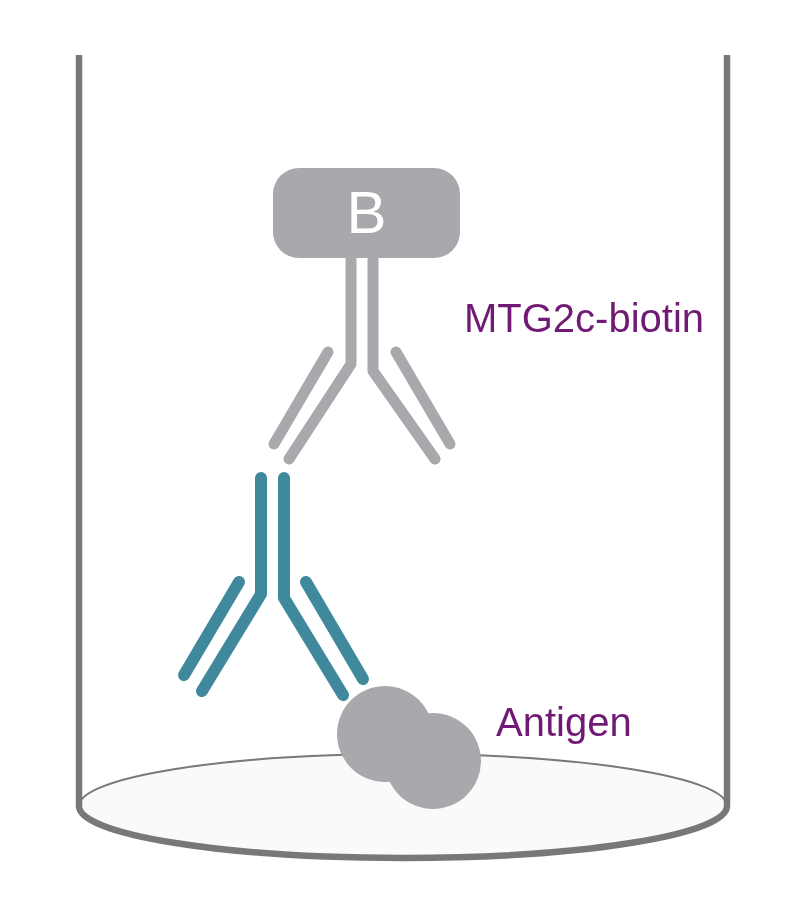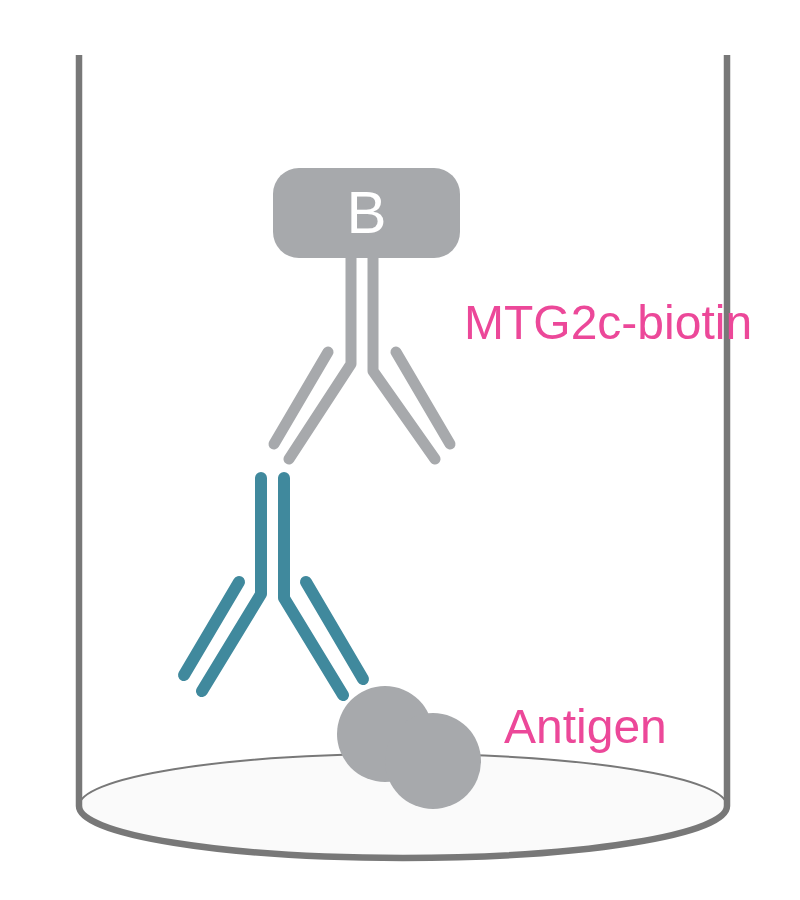--- a/index.html
+++ b/index.html
@@ -18,28 +18,28 @@
   .diagram-svg {
     position: absolute;
     left: 0;
     top: 0;
     width: 800px;
     height: 900px;
     display: block;
   }
   .label {
     position: absolute;
-    color: #ec4899;
-    font-size: 48px;
+    color: #701a75;
+    font-size: 40px;
     line-height: 1.2;
     white-space: nowrap;
     user-select: none;
   }
   .label-mtg2c { left: 464px; top: 294px; }
-  .label-antigen { left: 496px; top: 698px; margin-left: 8px; }
+  .label-antigen { left: 496px; top: 698px; }
   .biotin-letter {
     position: absolute;
     left: 273px;
     top: 168px;
     width: 187px;
     height: 90px;
     display: flex;
     align-items: center;
     justify-content: center;
     color: #ffffff;

